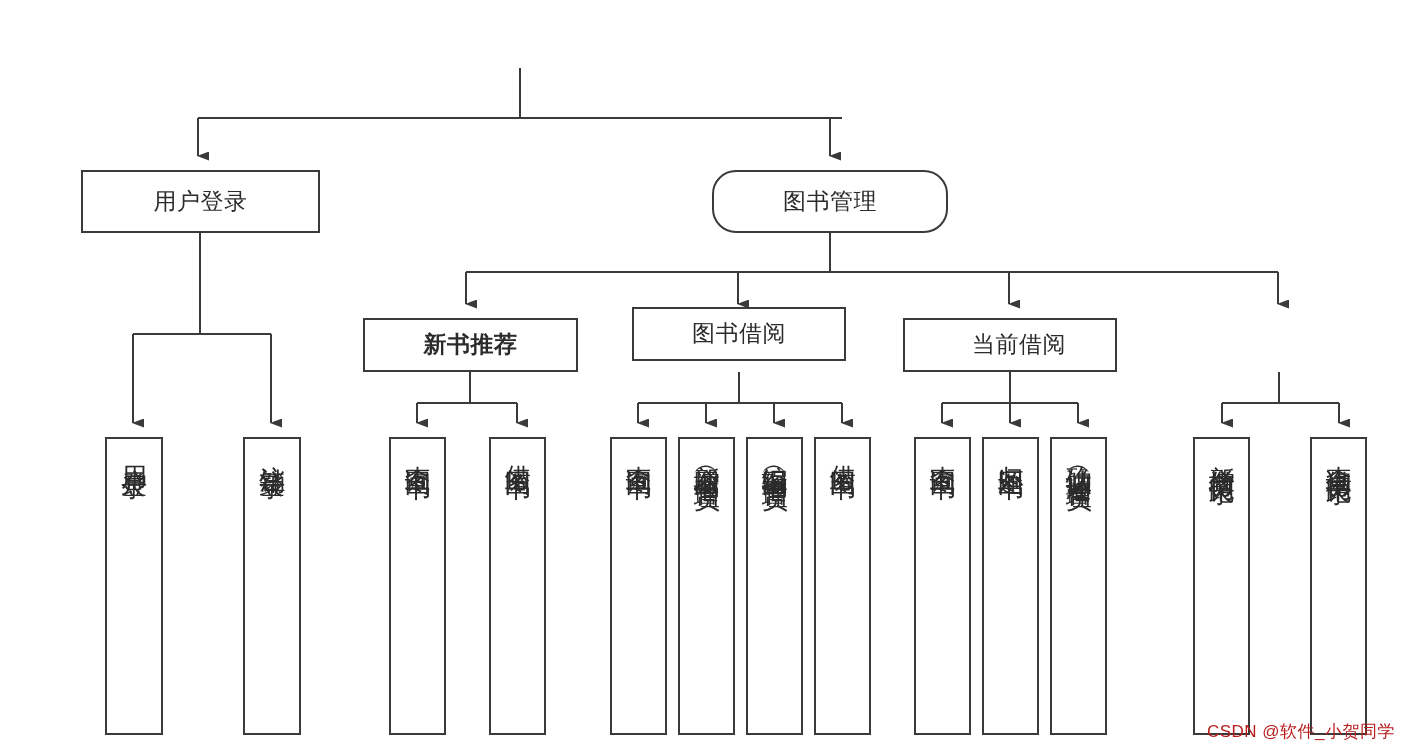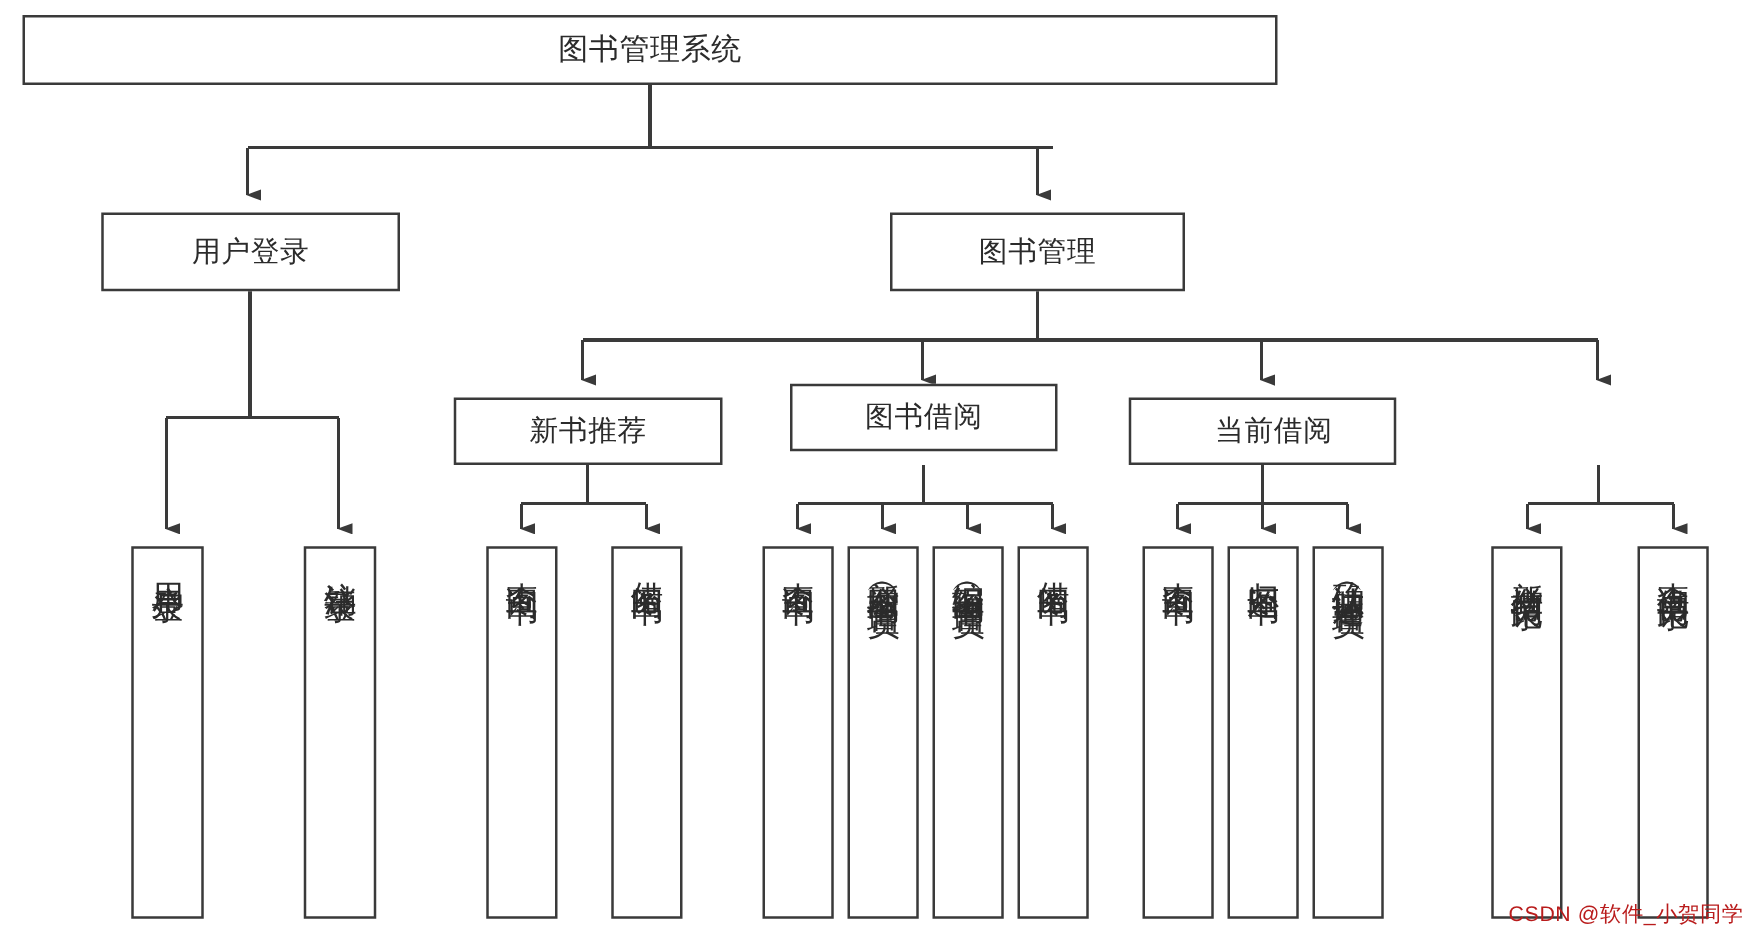--- a/index.html
+++ b/index.html
@@ -125,33 +125,30 @@
       <path d="M1010,403 L1010,423" marker-end="url(#arw)"></path>
       <path d="M1078,403 L1078,423" marker-end="url(#arw)"></path>
 
       <path d="M1279,372 L1279,403"></path>
       <path d="M1222,403 L1339,403"></path>
       <path d="M1222,403 L1222,423" marker-end="url(#arw)"></path>
       <path d="M1339,403 L1339,423" marker-end="url(#arw)"></path>
     </g>
   </svg>
 
-  <div class="node root horiz" style="left:18px; top:12px; width:1004px; height:56px;">
-    <span class="node-label">图书管理系统</span>
-  </div>
 
   <div class="node horiz" style="left:81px; top:170px; width:239px; height:63px;">
     <span class="node-label">用户登录</span>
   </div>
 
-  <div class="node horiz" style="left:712px; top:170px; width:236px; height:63px;">
+  <div class="node horiz" style="left:712px; top:170px; width:236px; height:63px;border-radius:24px;">
     <span class="node-label">图书管理</span>
   </div>
 
-  <div class="node horiz" style="left:363px; top:318px; width:215px; height:54px;">
+  <div class="node horiz" style="left:363px; top:318px; width:215px; height:54px;font-weight:bold;">
     <span class="node-label">新书推荐</span>
   </div>
 
   <div class="node horiz" style="left:632px; top:307px; width:214px; height:54px;">
     <span class="node-label">图书借阅</span>
   </div>
 
   <div class="node horiz" style="left:903px; top:318px; width:214px; height:54px;padding-left:18px;">
     <span class="node-label">当前借阅</span>
   </div>

